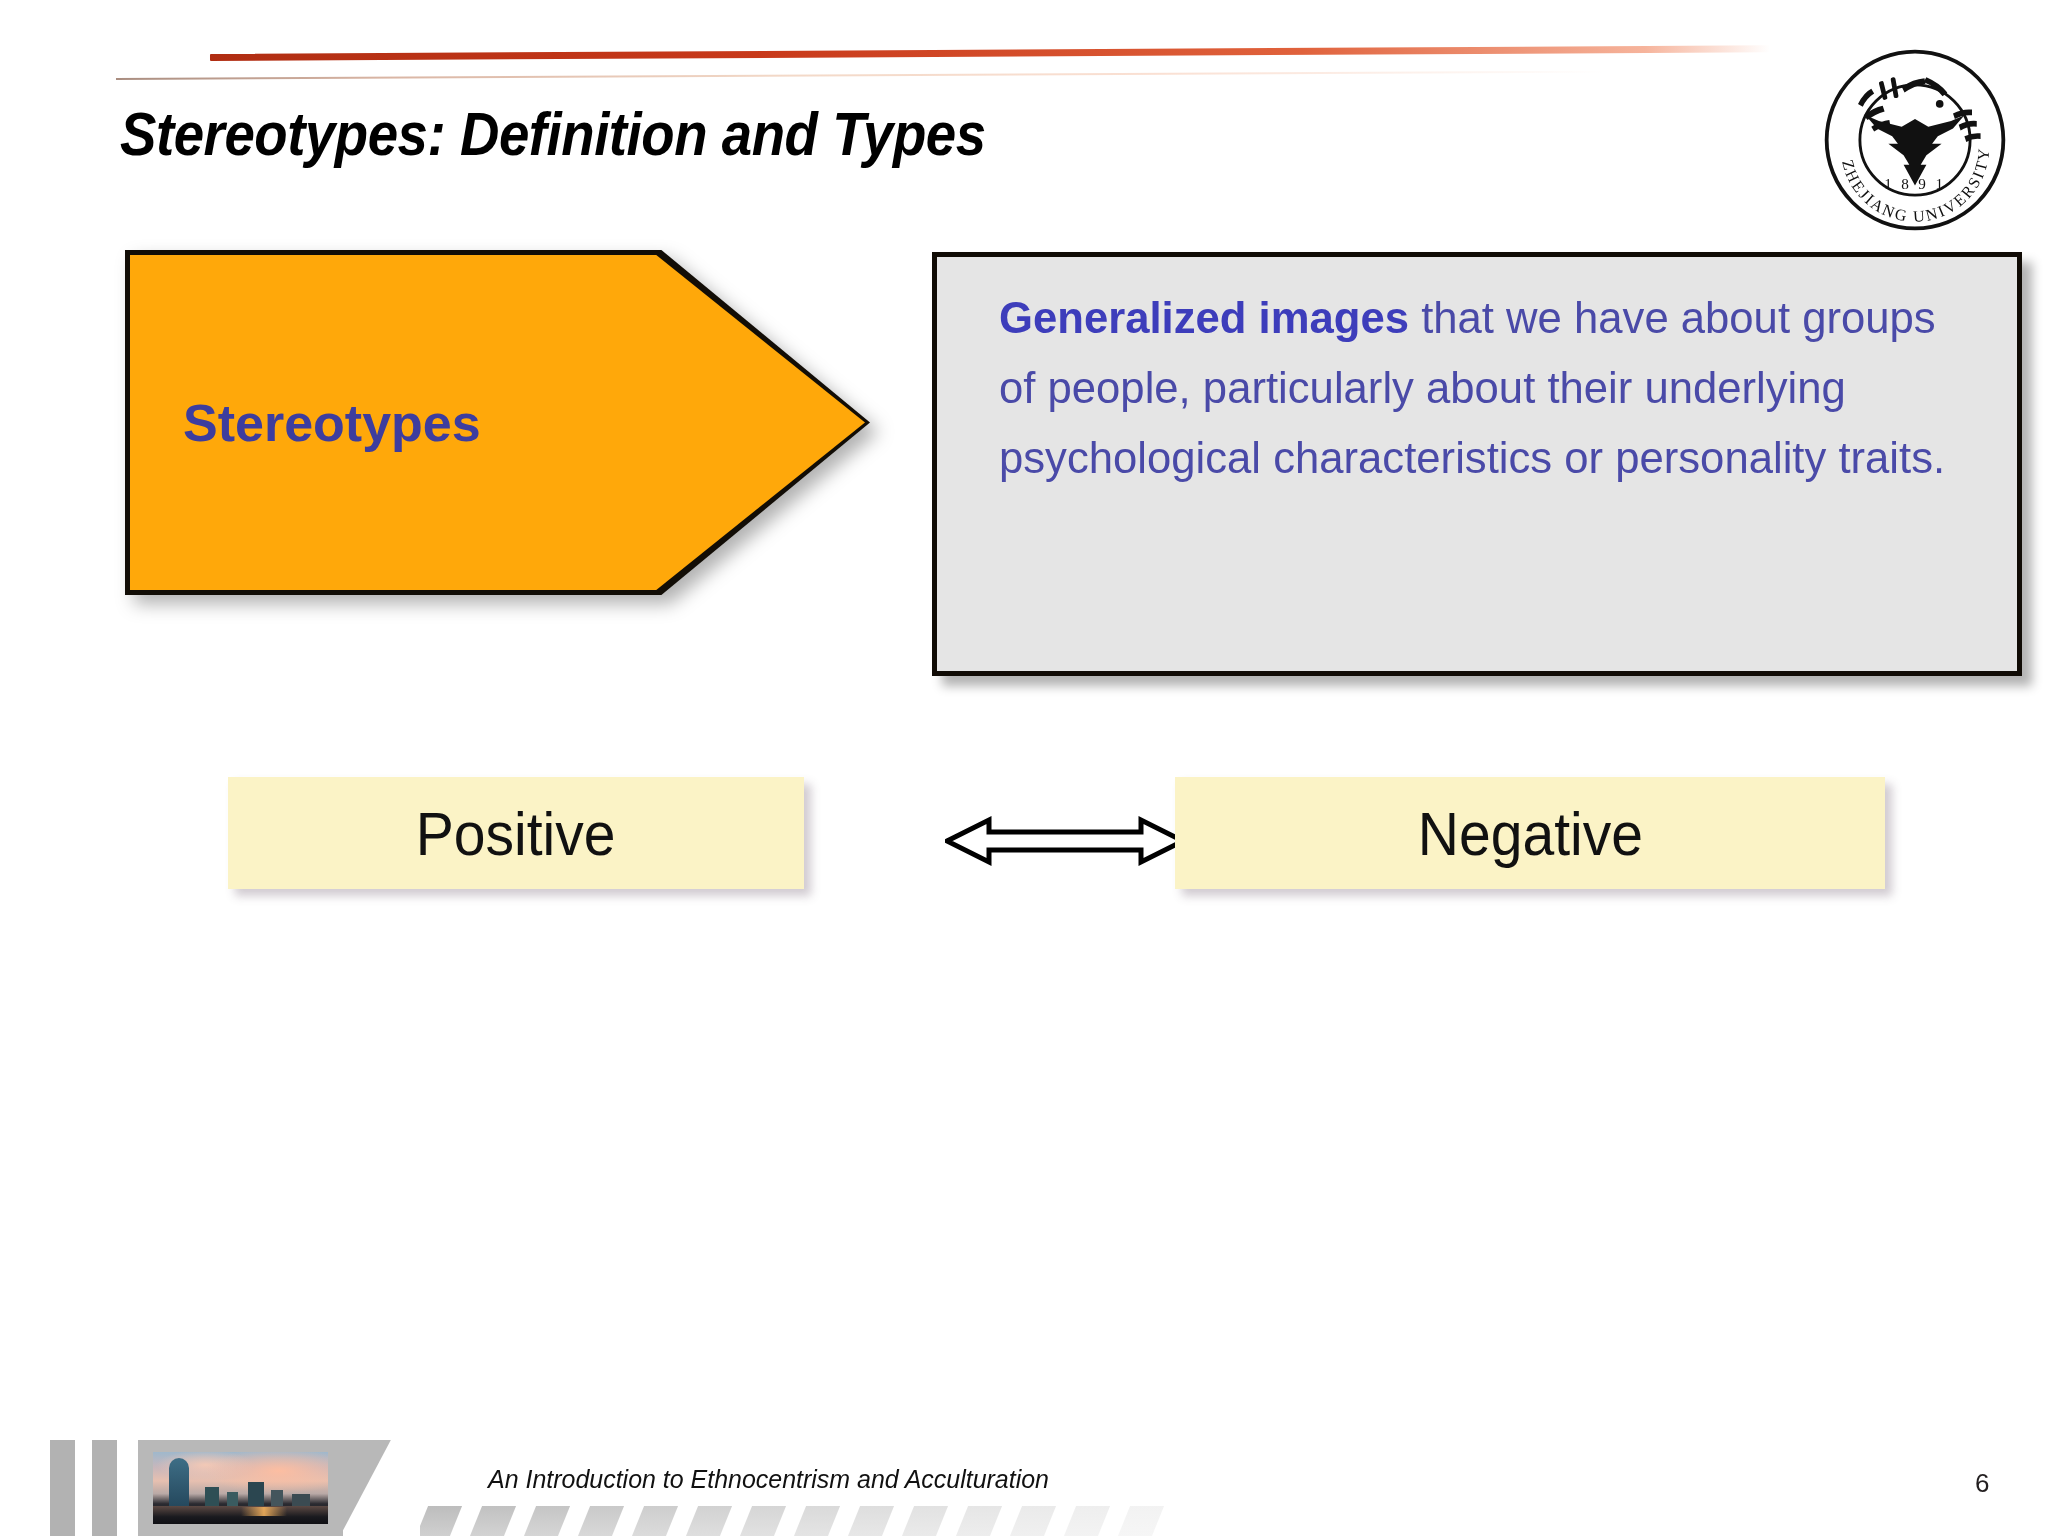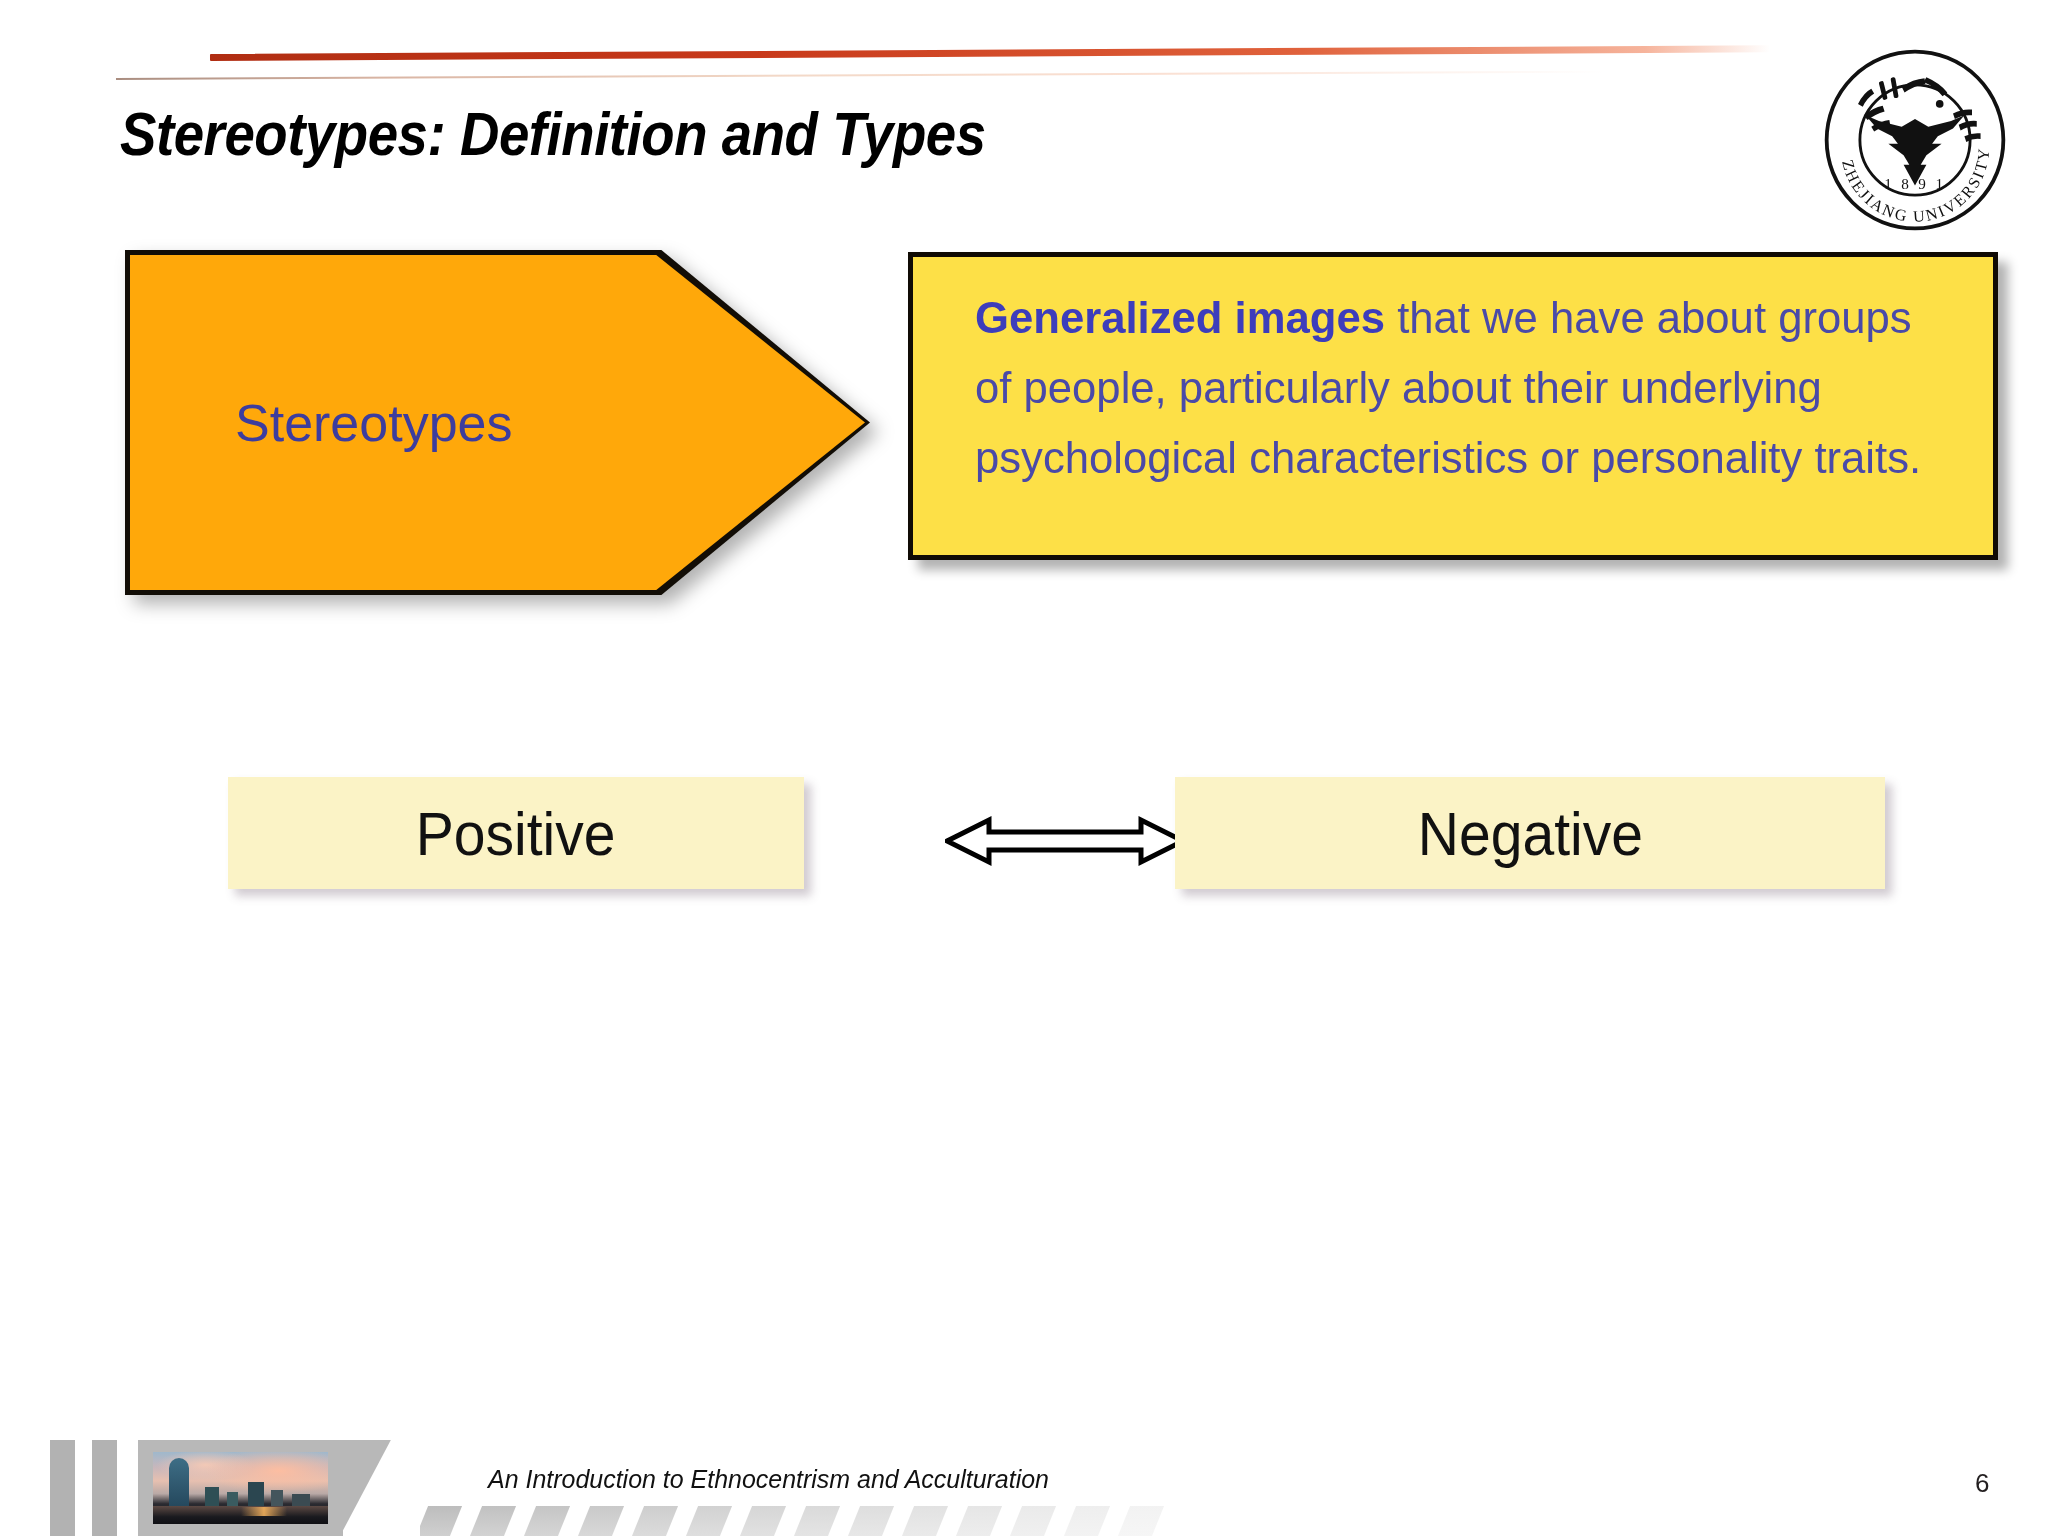--- a/index.html
+++ b/index.html
@@ -85,35 +85,35 @@
   .chevron-fill {
     position: absolute;
     left: 5px; top: 5px; right: 5px; bottom: 5px;
     background: #FFA80A;
     clip-path: polygon(0% 0%, 71.6% 0%, 100% 50%, 71.6% 100%, 0% 100%);
     display: flex;
     align-items: center;
   }
   .chevron-label {
     font-size: 52px;
-    font-weight: 400;
+    font-weight: 700;
     color: #3d3d9e;
-    padding-left: 105px;
+    padding-left: 53px;
     letter-spacing: 0px;
     font-family: "Liberation Sans", "DejaVu Sans", sans-serif;
   }
 
   
   .def-box {
     position: absolute;
-    left: 888px;
+    left: 912px;
     top: 252px;
     width: 1090px;
-    height: 308px;
-    background: #fde047;
+    height: 424px;
+    background: #e5e5e5;
     border: 5px solid #100b05;
     box-sizing: border-box;
     box-shadow: 10px 10px 10px rgba(0,0,0,0.30);
   }
   .def-text {
     position: absolute;
     left: 62px;
     top: 26px;
     right: 40px;
     font-family: "Liberation Sans Narrow", "Liberation Sans", "DejaVu Sans Condensed", sans-serif;

